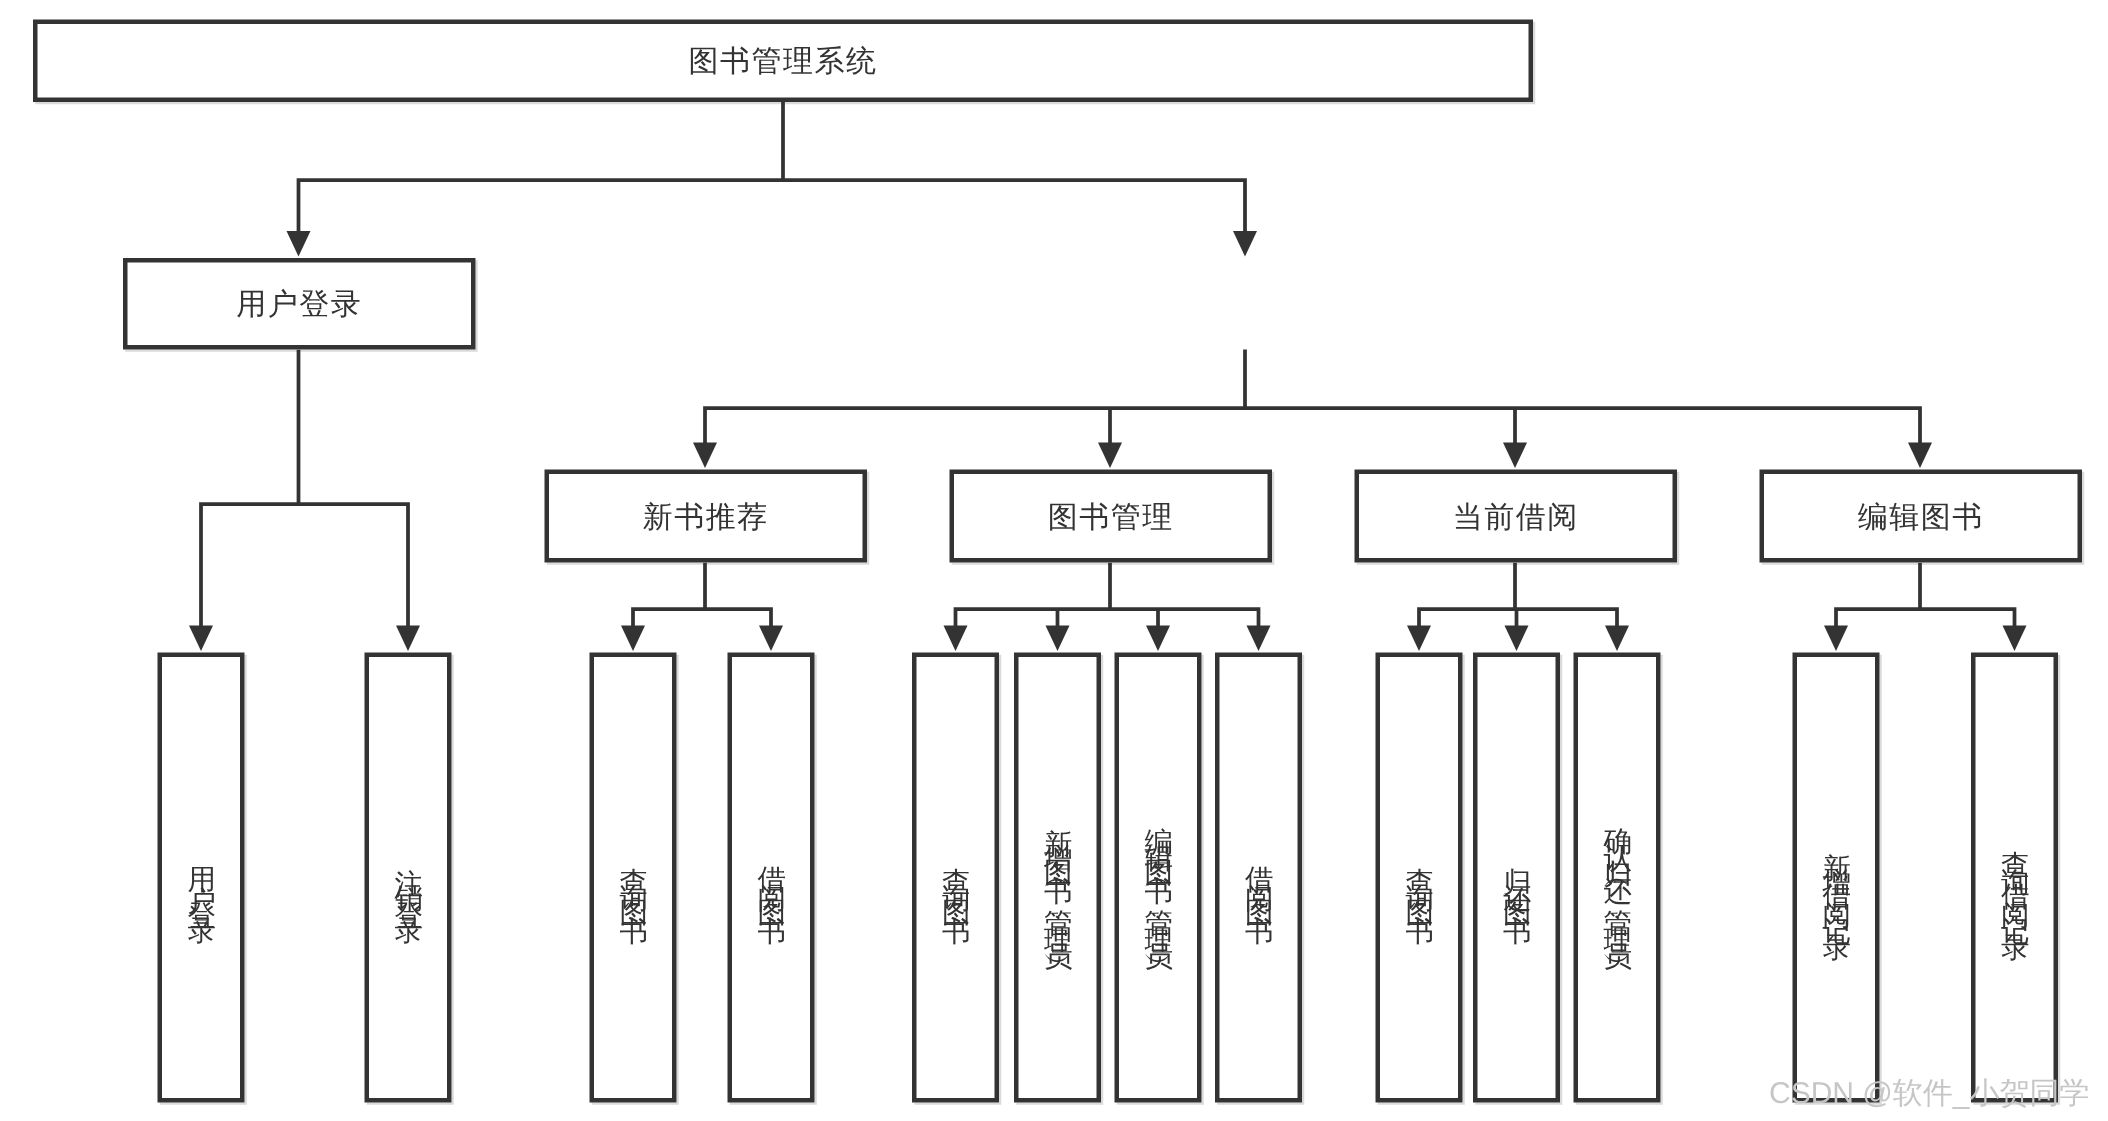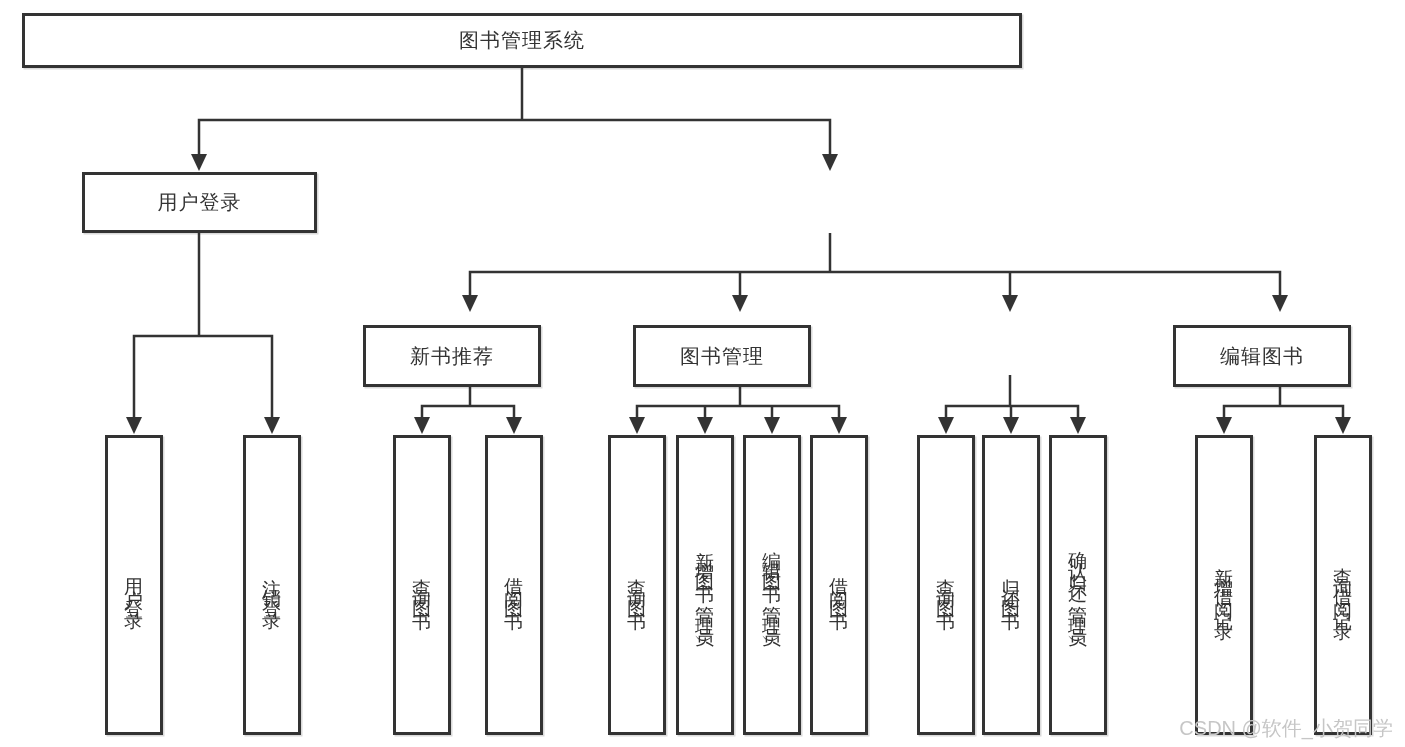--- a/index.html
+++ b/index.html
@@ -23,21 +23,21 @@
     justify-content: center;
     text-align: center;
   }
   .hlabel {
     font-size: 20px;
     letter-spacing: 1px;
     white-space: nowrap;
   }
   .root  { left: 22px;  top: 13px;  width: 1000px; height: 55px; }
   .lvl1  { top: 172px; width: 235px; height: 61px; }
-  .lvl2  { top: 313px; width: 178px; height: 62px; margin-top: 12px; }
+  .lvl2  { top: 313px; width: 215px; height: 62px; }
   .leaf  { top: 435px; width: 58px;  height: 300px; }
   .vlabel {
     writing-mode: vertical-rl;
     text-orientation: mixed;
     font-size: 19px;
     letter-spacing: 11px;
     line-height: 1;
     white-space: nowrap;
   }
   .connectors {
@@ -137,20 +137,23 @@
   <div class="box lvl1" style="left:82px">
     <span class="hlabel">用户登录</span>
   </div>
 
   <div class="box lvl2" style="left:363px">
     <span class="hlabel">新书推荐</span>
   </div>
   <div class="box lvl2" style="left:633px">
     <span class="hlabel">图书管理</span>
   </div>
+  <div class="box lvl2" style="left:903px">
+    <span class="hlabel">当前借阅</span>
+  </div>
   <div class="box lvl2" style="left:1173px">
     <span class="hlabel">编辑图书</span>
   </div>
 
   <div class="box leaf" style="left:105px">
     <span class="vlabel">用户登录</span>
   </div>
   <div class="box leaf" style="left:243px">
     <span class="vlabel">注销登录</span>
   </div>

